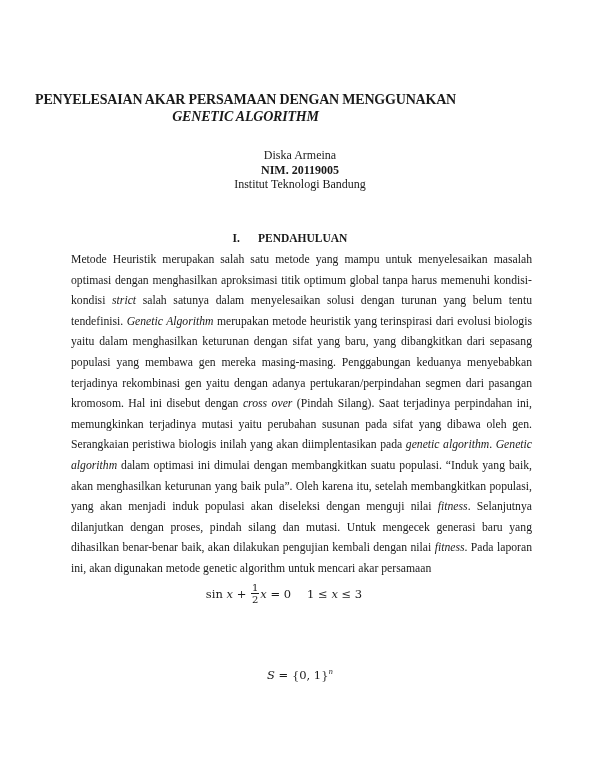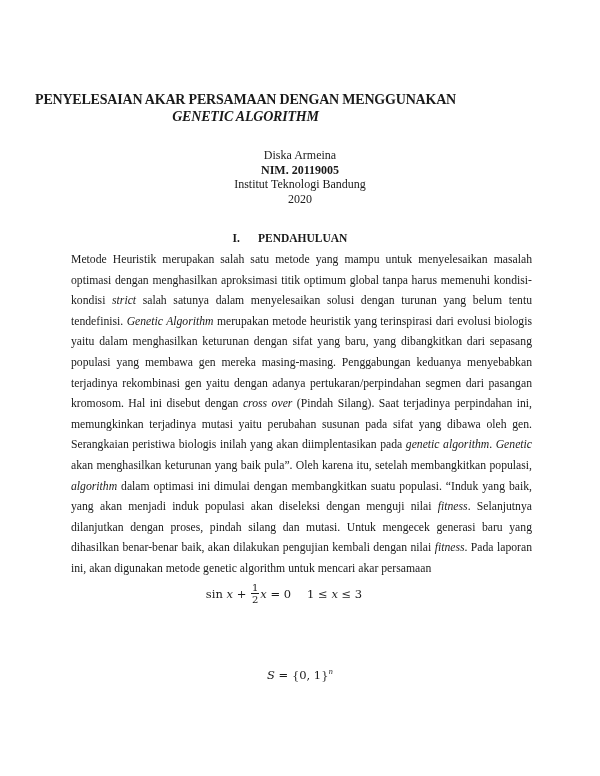--- a/index.html
+++ b/index.html
@@ -115,40 +115,39 @@
 
   <div class="title-block">
     <div>PENYELESAIAN AKAR PERSAMAAN DENGAN MENGGUNAKAN</div>
     <div class="subtitle">GENETIC ALGORITHM</div>
   </div>
 
   <div class="author-block">
     <div>Diska Armeina</div>
     <div class="nim">NIM. 20119005</div>
     <div>Institut Teknologi Bandung</div>
-    <div>2020</div>
   </div>
 
   <div class="section-heading">
     <span class="num">I.</span><span>PENDAHULUAN</span>
   </div>
 
   <div class="body-para para1">
       <span class="line"><span>Metode Heuristik merupakan salah satu metode yang mampu untuk menyelesaikan masalah</span></span>
       <span class="line"><span>optimasi dengan menghasilkan aproksimasi titik optimum global tanpa harus memenuhi kondisi-</span></span>
       <span class="line"><span>kondisi </span><em>strict</em><span> salah satunya dalam menyelesaikan solusi dengan turunan yang belum tentu</span></span>
       <span class="line"><span>tendefinisi. </span><em>Genetic Algorithm</em><span> merupakan metode heuristik yang terinspirasi dari evolusi biologis</span></span>
       <span class="line"><span>yaitu dalam menghasilkan keturunan dengan sifat yang baru, yang dibangkitkan dari sepasang</span></span>
       <span class="line"><span>populasi yang membawa gen mereka masing-masing. Penggabungan keduanya menyebabkan</span></span>
       <span class="line"><span>terjadinya rekombinasi gen yaitu dengan adanya pertukaran/perpindahan segmen dari pasangan</span></span>
       <span class="line"><span>kromosom. Hal ini disebut dengan </span><em>cross over</em><span> (Pindah Silang). Saat terjadinya perpindahan ini,</span></span>
       <span class="line"><span>memungkinkan terjadinya mutasi yaitu perubahan susunan pada sifat yang dibawa oleh gen.</span></span>
       <span class="line"><span>Serangkaian peristiwa biologis inilah yang akan diimplentasikan pada </span><em>genetic algorithm</em><span>. </span><em>Genetic</em></span>
+      <span class="line"><em>algorithm</em><span> dalam optimasi ini dimulai dengan membangkitkan suatu populasi. “Induk yang baik,</span></span>
       <span class="line"><span>akan menghasilkan keturunan yang baik pula”. Oleh karena itu, setelah membangkitkan populasi,</span></span>
-      <span class="line"><em>algorithm</em><span> dalam optimasi ini dimulai dengan membangkitkan suatu populasi. “Induk yang baik,</span></span>
       <span class="line"><span>yang akan menjadi induk populasi akan diseleksi dengan menguji nilai </span><em>fitness</em><span>. Selanjutnya</span></span>
       <span class="line"><span>dilanjutkan dengan proses, pindah silang dan mutasi. Untuk mengecek generasi baru yang</span></span>
       <span class="line"><span>dihasilkan benar-benar baik, akan dilakukan pengujian kembali dengan nilai </span><em>fitness</em><span>. Pada laporan</span></span>
       <span class="line last"><span>ini, akan digunakan metode genetic algorithm untuk mencari akar persamaan</span></span>
     </div>
 
   <div class="equation eq1">
     <span class="eq-inner">
       <span>sin</span>&nbsp;<span class="eq-italic">x</span>&nbsp;<span>+</span>&nbsp;<span class="frac">
           <span class="num-part">1</span>

